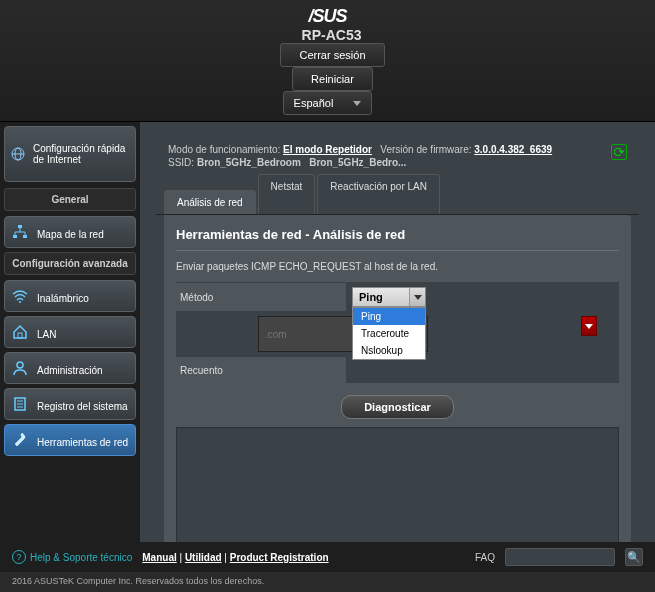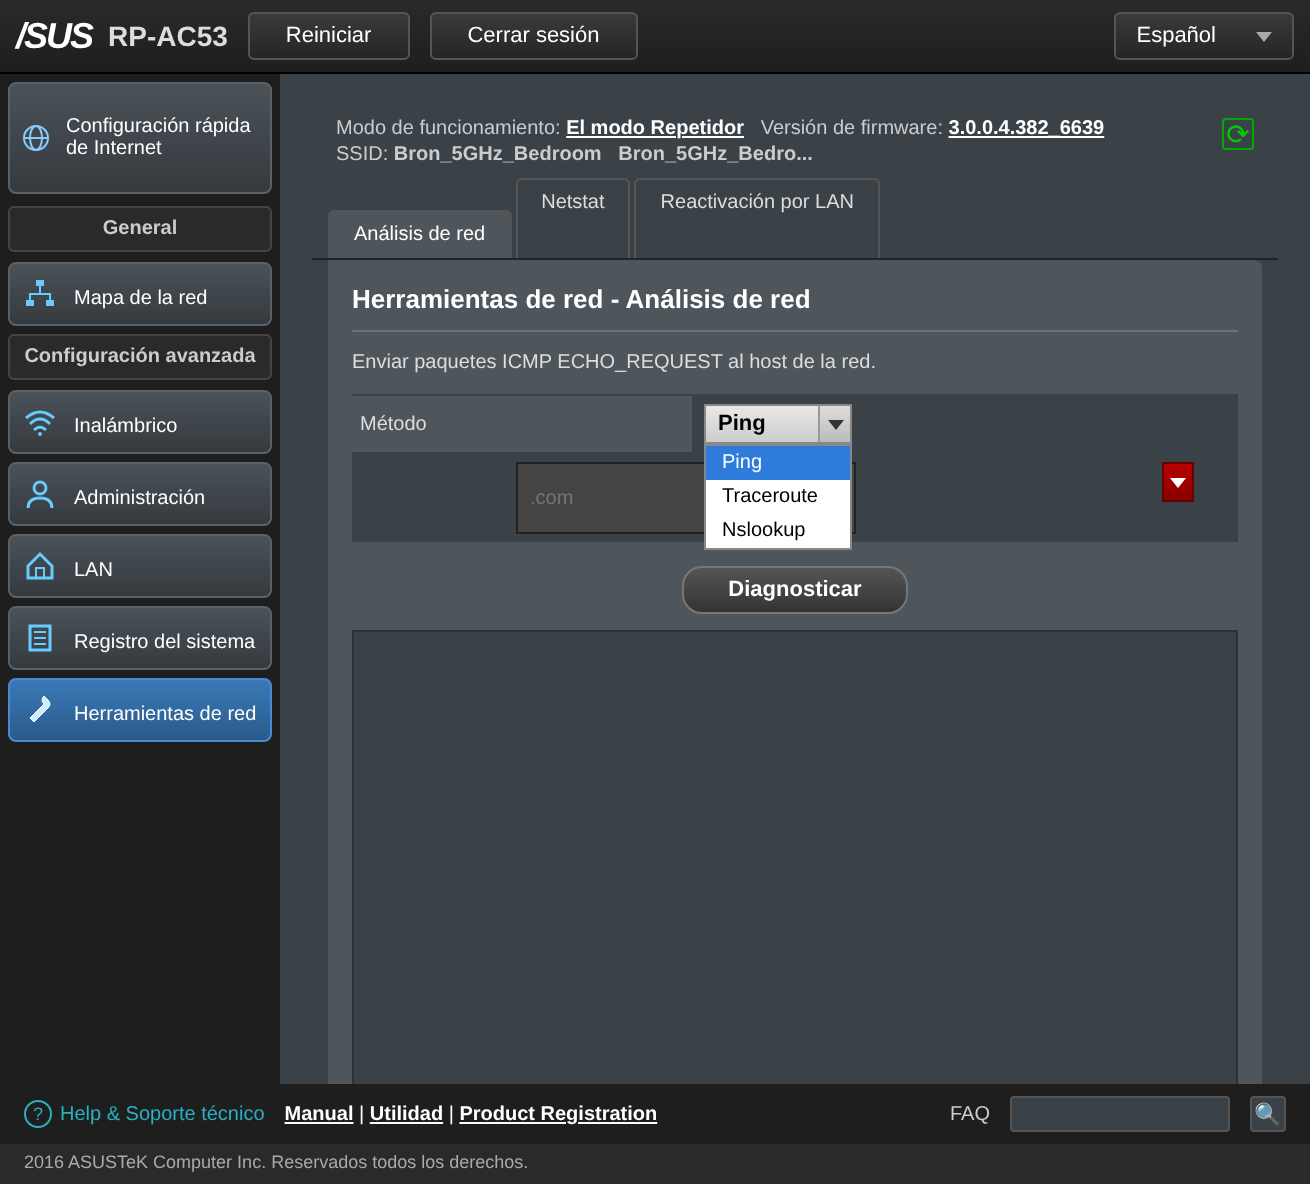--- a/index.html
+++ b/index.html
@@ -1,18 +1,18 @@
 <!DOCTYPE html>
 <html><head>
 <meta charset="utf-8">
 <style>
 * { margin: 0; padding: 0; box-sizing: border-box; font-family: Arial, sans-serif; }
 body { background: #1a1a1a; width: 655px; height: 592px; overflow: hidden; color: #fff; font-size: 11px; }
 
-.header { display: flex; align-items: center; padding: 6px 8px; background: linear-gradient(#2a2a2a, #1e1e1e); border-bottom: 1px solid #000; }
+.header { display: flex; align-items: center; padding: 6px 22px; background: linear-gradient(#2a2a2a, #1e1e1e); border-bottom: 1px solid #000; flex-direction: column; }
 .logo { font-family: Arial; font-weight: bold; font-style: italic; font-size: 18px; color: #fff; letter-spacing: -1px; }
 .model { font-size: 14px; color: #ddd; margin-left: 8px; font-weight: bold; }
 .top-btn { background: linear-gradient(#3a3a3a,#252525); border: 1px solid #555; color: #fff; padding: 5px 18px; font-size: 11px; margin-left: 10px; cursor: pointer; border-radius: 3px; }
 .spacer { flex: 1; }
 .lang-btn { background: linear-gradient(#3a3a3a,#252525); border: 1px solid #555; color: #fff; padding: 5px 10px; font-size: 11px; cursor: pointer; border-radius: 3px; display: flex; align-items: center; gap: 20px; }
 .chev { width: 0; height: 0; border-left: 4px solid transparent; border-right: 4px solid transparent; border-top: 5px solid #aaa; }
 
 .main { display: flex; height: 540px; }
 
 .sidebar { width: 140px; background: #1e1e1e; padding: 4px; }
@@ -66,22 +66,22 @@
 .foot2 { text-align: left; padding: 4px 12px 6px; font-size: 9px; color: #aaa; background: #2a2a2a; }
 
 svg { display: block; }
 </style>
 </head>
 <body>
 
 <div class="header">
   <span class="logo">/SUS</span>
   <span class="model">RP-AC53</span>
+  <button class="top-btn">Cerrar sesión</button>
   <button class="top-btn">Reiniciar</button>
-  <button class="top-btn">Cerrar sesión</button>
   <div class="spacer"></div>
   <button class="lang-btn">
     <span>Español</span>
     <span class="chev"></span>
   </button>
 </div>
 
 <div class="main">
   <div class="sidebar">
     <div class="side-card">
@@ -112,34 +112,34 @@
         <svg width="18" height="16" viewBox="0 0 18 16">
             <path d="M2 6 Q9 0 16 6 M4 9 Q9 4 14 9 M6 12 Q9 9 12 12" stroke="#6cf" fill="none" stroke-width="1.5"></path>
             <circle cx="9" cy="14" r="1" fill="#6cf"></circle>
           </svg>
       </span>
       <span>Inalámbrico</span>
     </div>
     <div class="side-item">
       <span class="si-icon">
         <svg width="18" height="16" viewBox="0 0 18 16">
+            <path d="M3 8 L9 2 L15 8 L15 14 L3 14 Z" fill="none" stroke="#6cf" stroke-width="1.5"></path>
+            <rect x="7" y="9" width="4" height="5" fill="none" stroke="#6cf"></rect>
+          </svg>
+      </span>
+      <span>LAN</span>
+    </div>
+    <div class="side-item">
+      <span class="si-icon">
+        <svg width="18" height="16" viewBox="0 0 18 16">
             <circle cx="9" cy="5" r="3" fill="none" stroke="#6cf" stroke-width="1.5"></circle>
             <path d="M3 15 Q3 10 9 10 Q15 10 15 15" fill="none" stroke="#6cf" stroke-width="1.5"></path>
           </svg>
       </span>
       <span>Administración</span>
-    </div>
-    <div class="side-item">
-      <span class="si-icon">
-        <svg width="18" height="16" viewBox="0 0 18 16">
-            <path d="M3 8 L9 2 L15 8 L15 14 L3 14 Z" fill="none" stroke="#6cf" stroke-width="1.5"></path>
-            <rect x="7" y="9" width="4" height="5" fill="none" stroke="#6cf"></rect>
-          </svg>
-      </span>
-      <span>LAN</span>
     </div>
     <div class="side-item">
       <span class="si-icon">
         <svg width="18" height="16" viewBox="0 0 18 16">
             <rect x="4" y="2" width="10" height="12" fill="none" stroke="#6cf" stroke-width="1.5"></rect>
             <line x1="6" y1="5" x2="12" y2="5" stroke="#6cf"></line>
             <line x1="6" y1="8" x2="12" y2="8" stroke="#6cf"></line>
             <line x1="6" y1="11" x2="12" y2="11" stroke="#6cf"></line>
           </svg>
       </span>
@@ -195,20 +195,24 @@
             <div>Traceroute</div>
             <div>Nslookup</div>
           </div>
         </div>
       </div>
       <div class="form-row">
         <div class="form-field">
           <input class="dest-input" style="margin-left: 76px;" placeholder=".com">
           <span class="dest-arr"></span>
         </div>
+      </div>
+      <div class="form-row">
+        <div class="form-label">Recuento</div>
+        <div class="form-field" style="height:26px"></div>
       </div>
 
       <button class="diag-btn">Diagnosticar</button>
 
       <div class="output">
         <div class="resize"></div>
       </div>
     </div>
   </div>
 </div>

